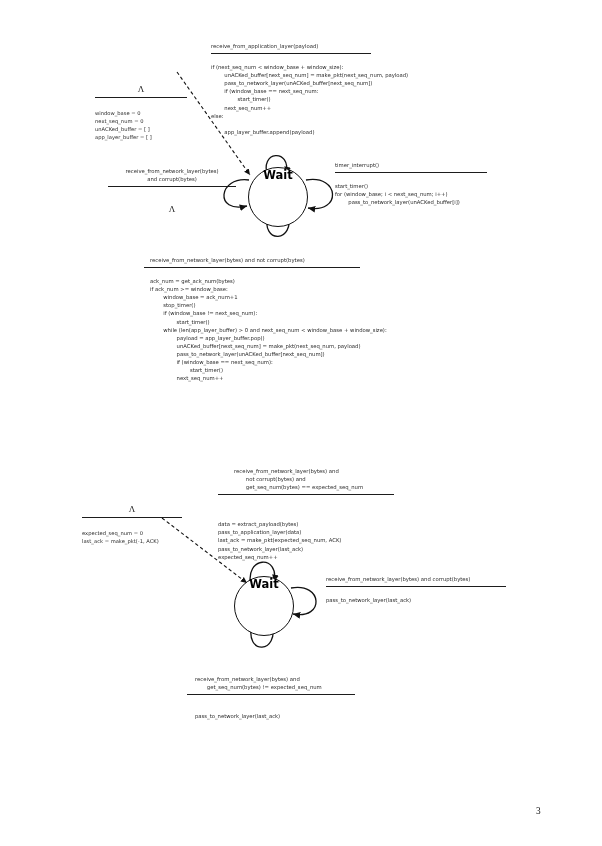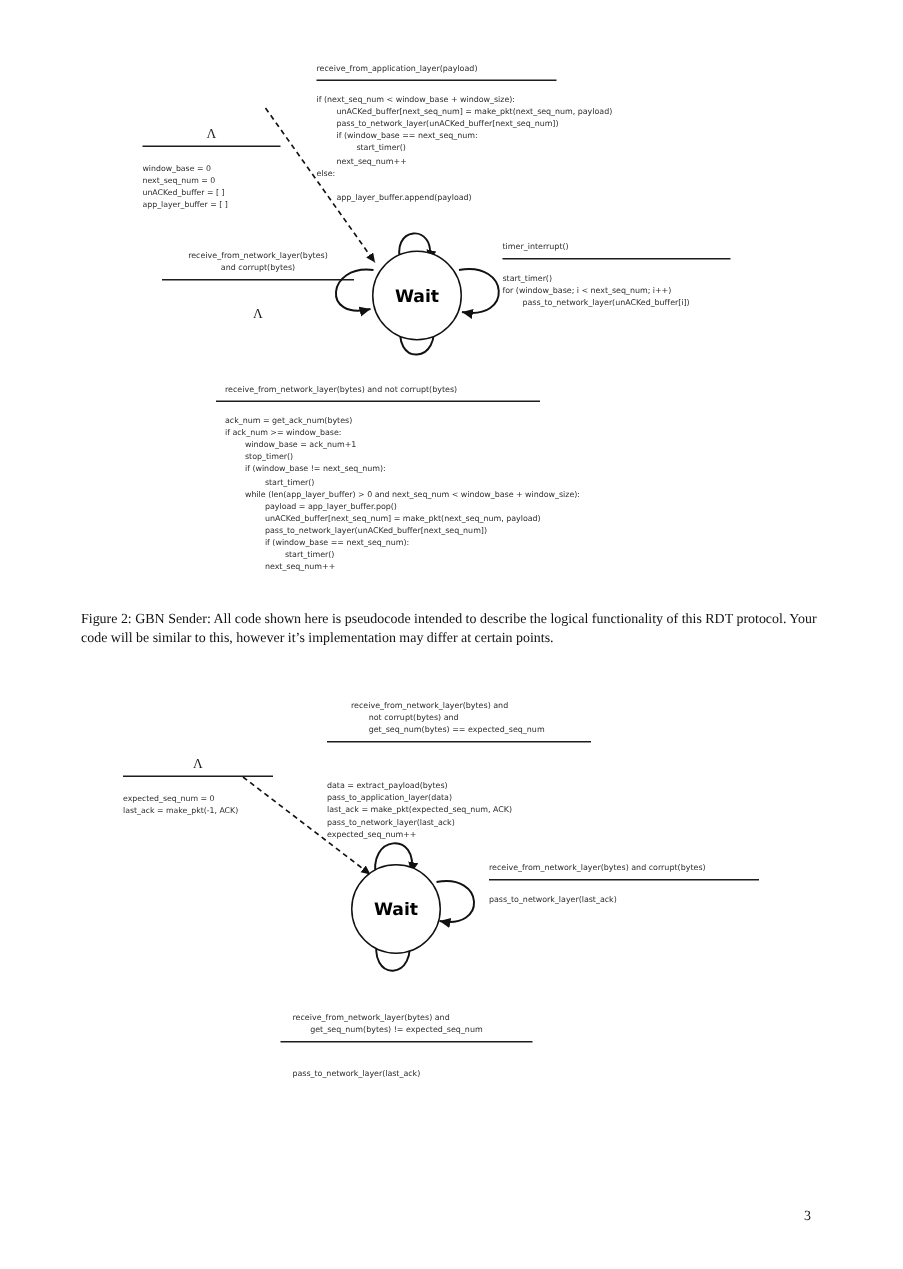--- a/index.html
+++ b/index.html
@@ -62,21 +62,20 @@
     text-align: center;
   }
 
   
   .state {
     position: absolute;
     border: 1.6px solid #111;
     border-radius: 50%;
     background: #fff;
     display: flex;
-    align-items: center;
     justify-content: center;
     font-family: "DejaVu Sans", sans-serif;
     font-weight: bold;
     font-size: 11.5px;
     color: #000;
     z-index: 4;
   }
 
   svg.overlay {
     position: absolute;
@@ -188,21 +187,20 @@
         while (len(app_layer_buffer) &gt; 0 and next_seq_num &lt; window_base + window_size):
                 payload = app_layer_buffer.pop()
                 unACKed_buffer[next_seq_num] = make_pkt(next_seq_num, payload)
                 pass_to_network_layer(unACKed_buffer[next_seq_num])
                 if (window_base == next_seq_num):
                         start_timer()
                 next_seq_num++</div>
     </div>
   </div>
 
-  <div class="caption" style="left:54px;top:407px;width:496px;">Figure 2: GBN Sender: All code shown here is pseudocode intended to describe the logical functionality of this RDT protocol. Your code will be similar to this, however it’s implementation may differ at certain points.</div>
 
   <div class="abs" style="left:0;top:455px;width:602px;height:260px;">
 
     <svg class="overlay" style="top:-455px;">
 
       <path d="M162,518 L247,583" stroke="#111" stroke-width="1.1" fill="none" stroke-dasharray="3.4,2.6" marker-end="url(#ah2)"></path>
 
       <path d="M251,586 C244,556 280,554 274,582" stroke="#111" stroke-width="1.3" fill="none" marker-end="url(#ah2)"></path>
 
       <path d="M291,588 C323,582 325,620 293,614" stroke="#111" stroke-width="1.3" fill="none" marker-end="url(#ah2)"></path>

